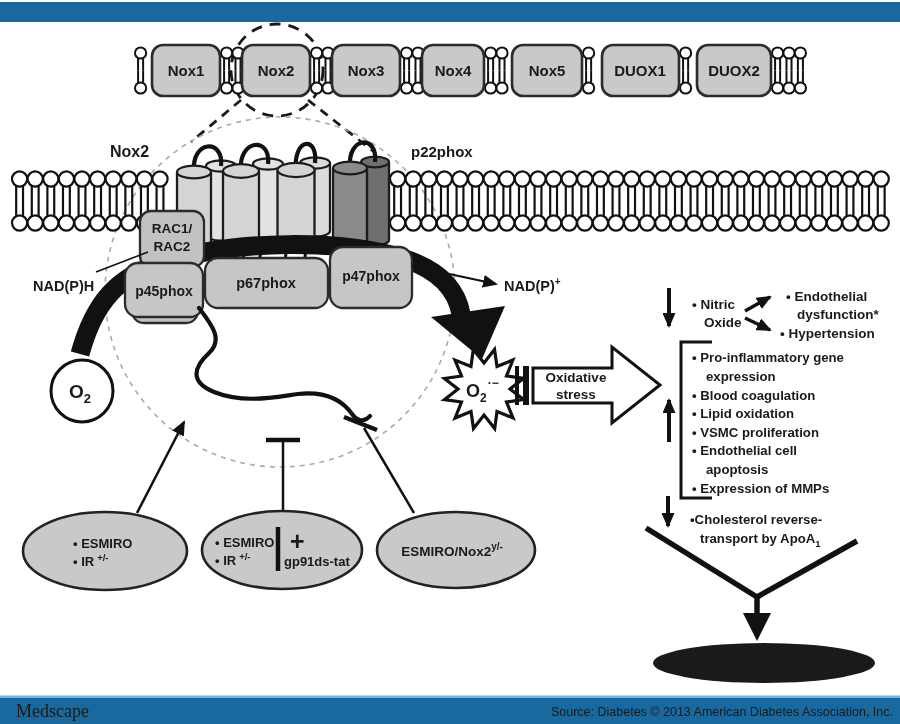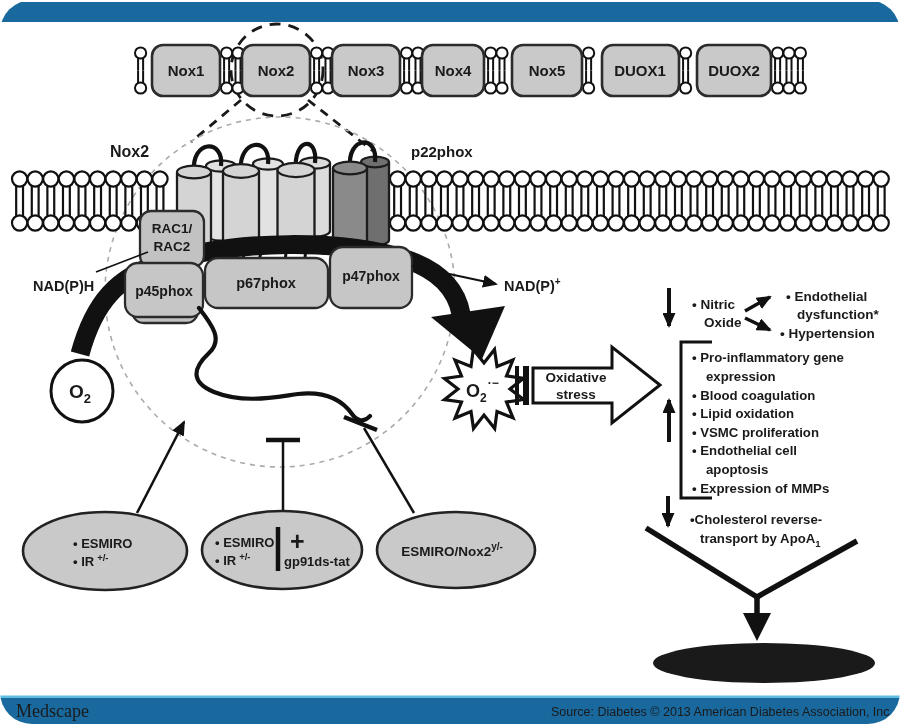--- a/index.html
+++ b/index.html
@@ -1,16 +1,16 @@
 <!DOCTYPE html>
 <html><head>
 <meta charset="utf-8">
 <style>
   html,body{margin:0;padding:0;background:#fff;}
-  .page{width:900px;height:724px;position:relative;background:#fff;overflow:hidden;border-radius:32px;}
+  .page{width:900px;height:724px;position:relative;background:#fff;overflow:hidden;}
   svg{display:block;}
   text{font-family:"Liberation Sans","DejaVu Sans",sans-serif;fill:#1a1a1a;}
   .lbl{font-weight:bold;}
   .logo{font-family:"Liberation Serif","DejaVu Serif",serif;}
 </style>
 </head>
 <body>
 
 <div class="page">
 <svg width="900" height="724" viewBox="0 0 900 724" xmlns="http://www.w3.org/2000/svg">

